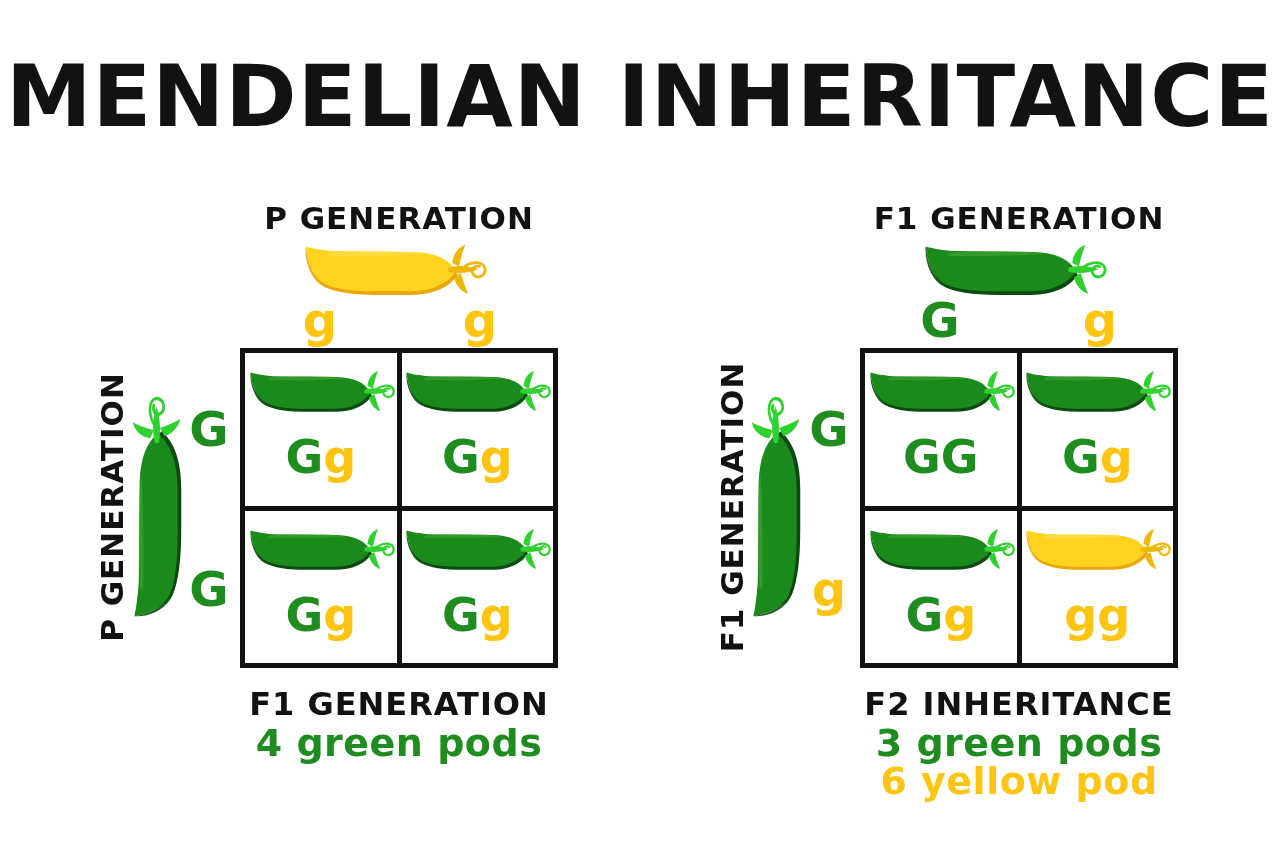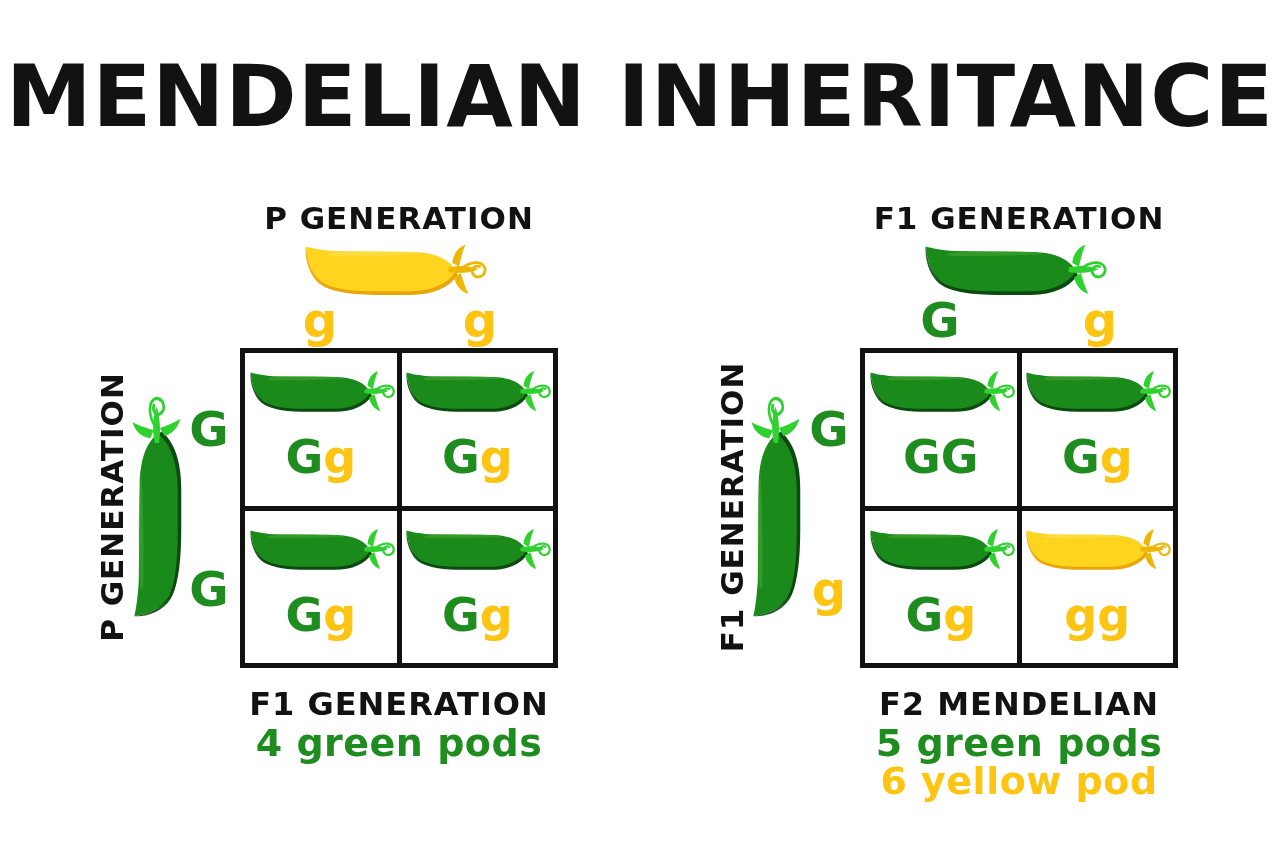--- a/index.html
+++ b/index.html
@@ -182,18 +182,18 @@
       <div class="cell">
         <svg class="cell-pod" viewBox="0 0 200 70" preserveAspectRatio="none" data-pod="yellow">
             <use href="#pod-shape"></use>
           </svg>
         <div class="geno">
           <span data-color="yellow">g</span><span data-color="yellow">g</span>
         </div>
       </div>
     </div>
 
-    <div class="lbl result-title" style="left:1019px;top:688px">F2 MENDELIAN</div>
-    <div class="lbl result-line" style="left:1019px;top:724px" data-color="green">5 green pods</div>
+    <div class="lbl result-title" style="left:1019px;top:688px">F2 INHERITANCE</div>
+    <div class="lbl result-line" style="left:1019px;top:724px" data-color="green">3 green pods</div>
     <div class="lbl result-line" style="left:1019px;top:762px" data-color="yellow">6 yellow pod</div>
   </section>
 
 </div>
 
 </body></html>

